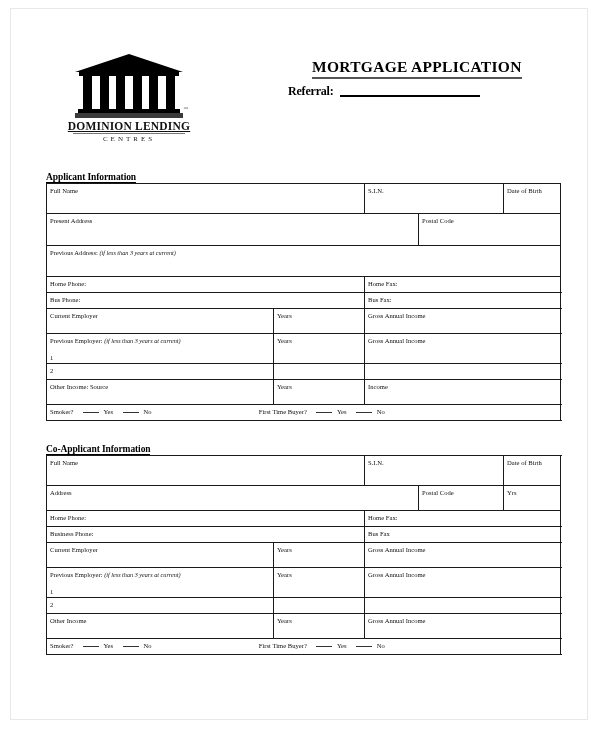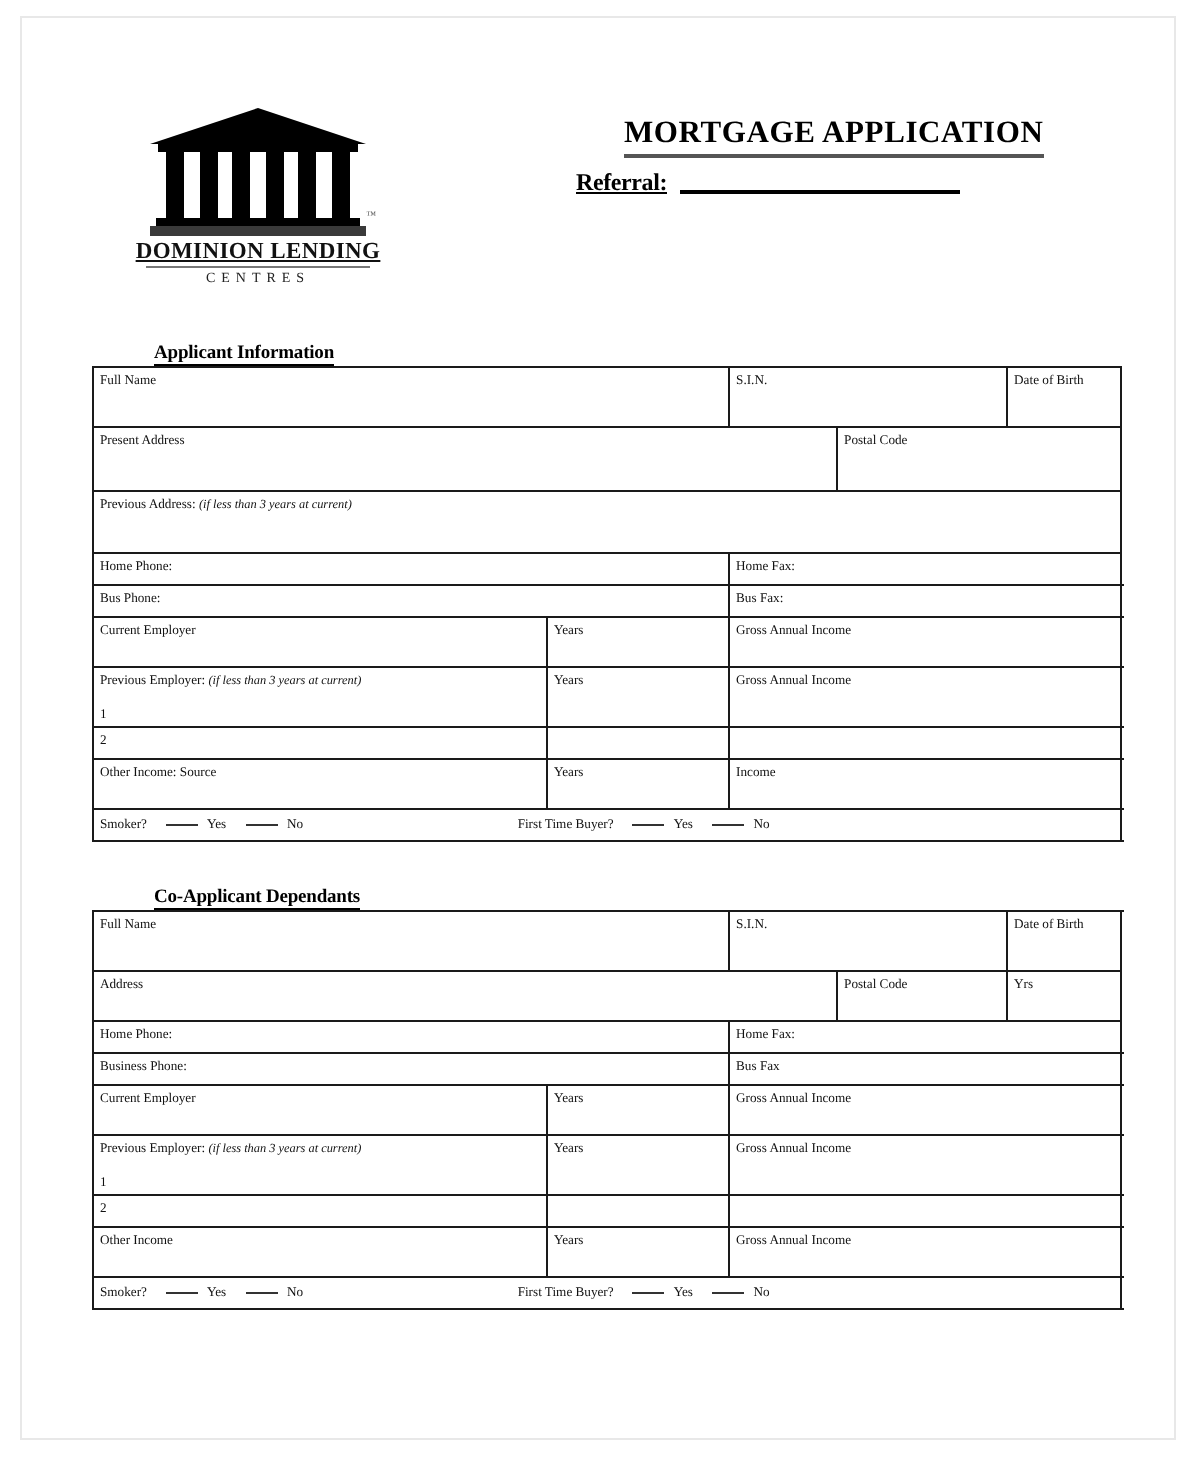--- a/index.html
+++ b/index.html
@@ -152,21 +152,20 @@
     display: inline-block;
     border-bottom: 2px solid #555;
     padding-bottom: 1px;
   }
   .referral-row {
     position: absolute;
     left: 288px;
     top: 84px;
     display: flex;
     align-items: flex-end;
-    text-decoration: underline;
   }
   .referral-label {
     font-family: "Liberation Serif", serif;
     font-weight: bold;
     font-size: 12px;
     letter-spacing: -0.2px;
   }
   .referral-line {
     width: 140px;
     height: 2px;
@@ -179,21 +178,20 @@
   .section-head {
     position: absolute;
     font-family: "Liberation Serif", serif;
     font-weight: bold;
     font-size: 9.5px;
     letter-spacing: -0.1px;
     border-bottom: 1px solid #000;
     display: inline-block;
     padding-bottom: 0px;
     white-space: nowrap;
-    margin-left: 31px;
   }
   #head-applicant { left: 46px; top: 172px; }
   #head-coapplicant { left: 46px; top: 444px; }
 
   
   table.form {
     position: absolute;
     border-collapse: collapse;
     table-layout: fixed;
     width: 514px;
@@ -369,21 +367,21 @@
             <span class="blank"></span>
             <span>Yes</span>
             <span class="blank"></span>
             <span>No</span>
           </span>
         </td>
       </tr>
     </tbody>
   </table>
 
-  <div class="section-head" id="head-coapplicant">Co-Applicant Dependants</div>
+  <div class="section-head" id="head-coapplicant">Co-Applicant Information</div>
 
   <table class="form" id="table-coapplicant">
     <colgroup>
       <col style="width:173px">
         <col style="width:54px">
         <col style="width:47px">
       <col style="width:44px">
         <col style="width:54px">
         <col style="width:85px">
       <col style="width:57px">

